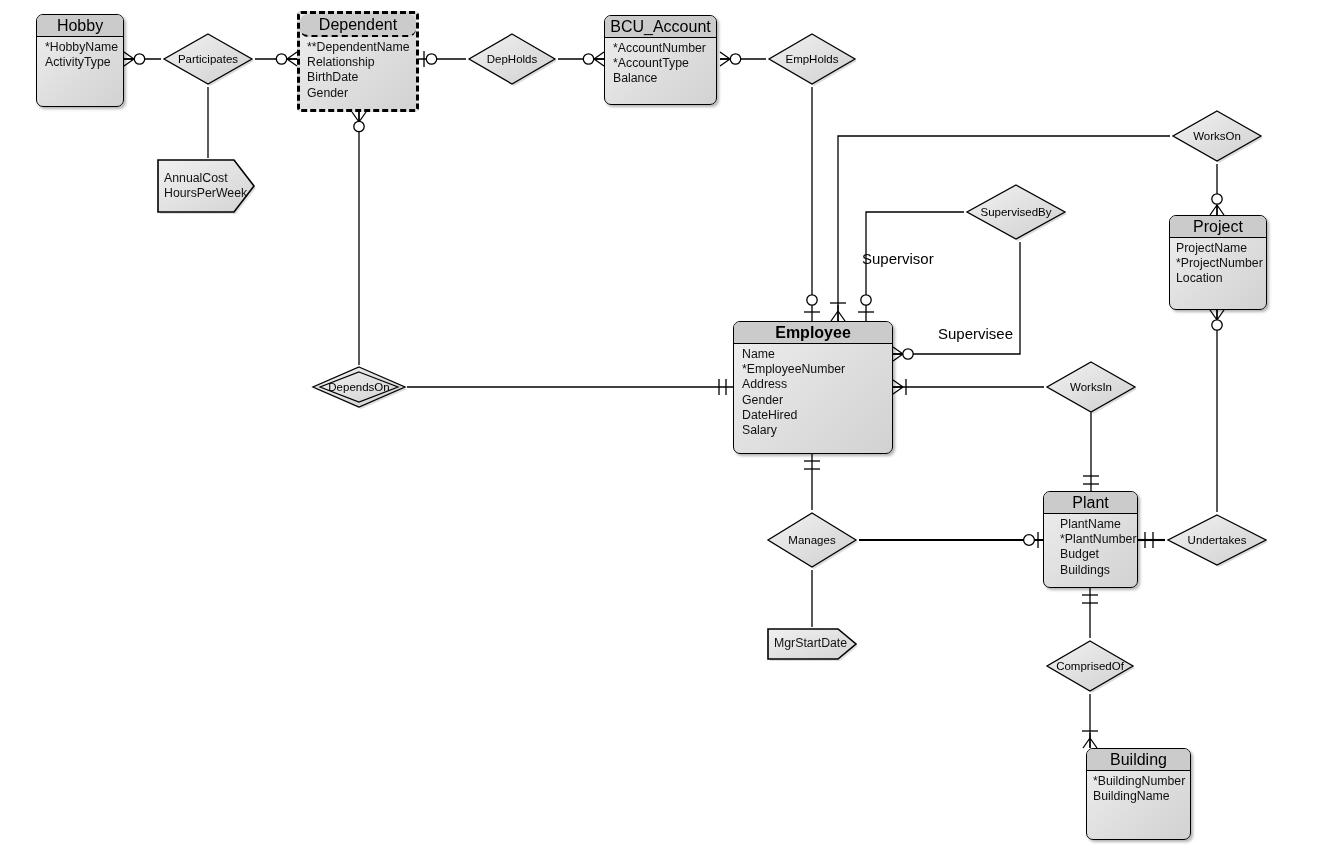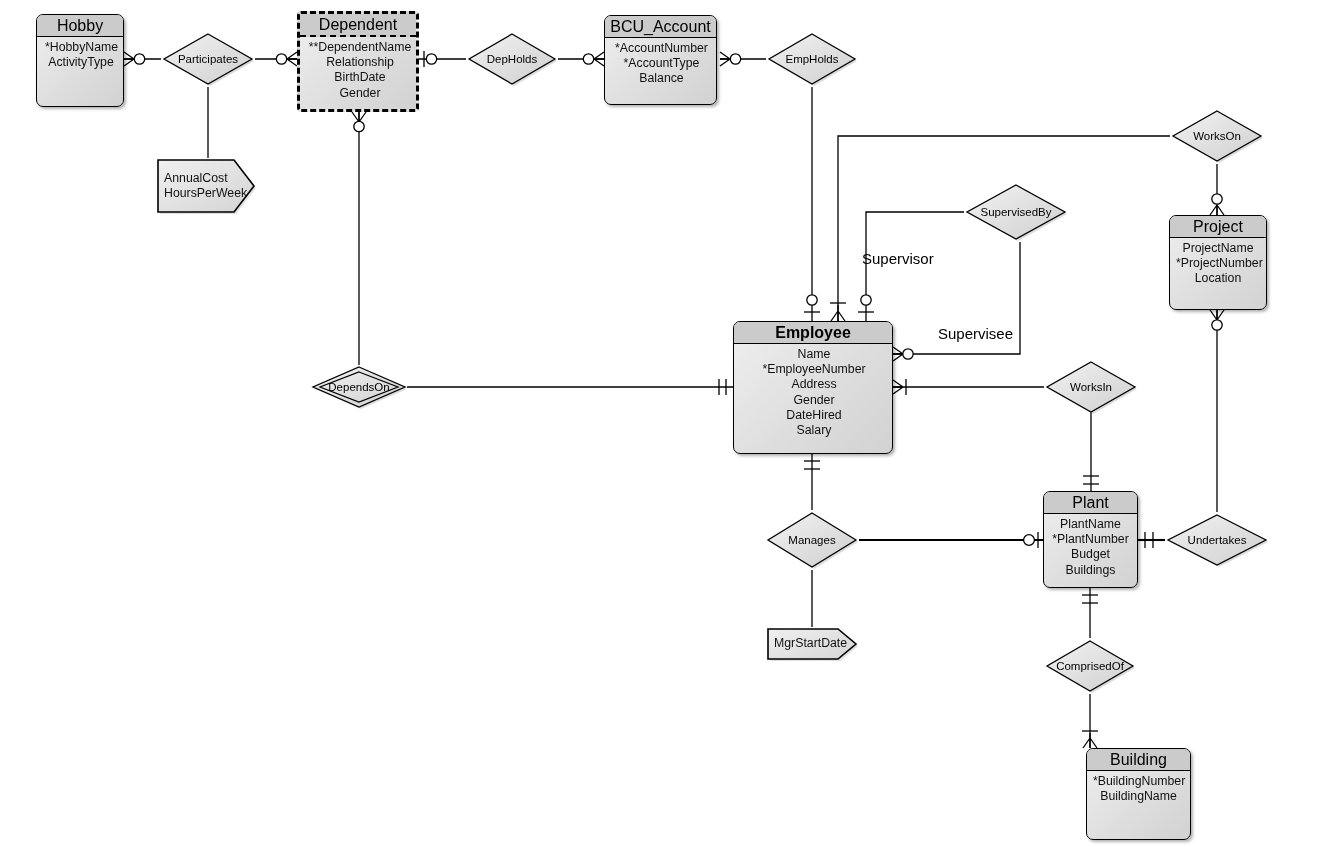--- a/index.html
+++ b/index.html
@@ -12,21 +12,21 @@
           background:linear-gradient(135deg,#efefef 0%,#dedede 55%,#d2d2d2 100%);
           box-shadow:2px 2px 3px rgba(0,0,0,.30);overflow:hidden;box-sizing:border-box;}
   .entity.weak{border:none;border-radius:4px;background:none;box-shadow:none;padding:0;}
   .entity.weak .weakframe{position:absolute;left:0;top:0;right:0;bottom:0;
           border:3px dashed #000;border-radius:4px;box-sizing:border-box;
           background:linear-gradient(135deg,#efefef 0%,#dedede 55%,#d2d2d2 100%);}
   .ehead{position:relative;background:#cbcbcb;border-bottom:1.2px solid #000;
          text-align:center;font-size:16px;color:#000;padding:4px 2px 4px 2px;line-height:13px;}
   .entity.weak .ehead{background:#cbcbcb;border-bottom:3px dashed #000;margin:0;}
   .ebody{position:relative;padding:3px 6px 4px 8px;font-size:12.3px;line-height:15.2px;color:#111;}
-  .attr{white-space:nowrap;text-align:center;}
+  .attr{white-space:nowrap;}
 
   
   .rel{position:absolute;}
   .rel .lbl{position:absolute;left:0;top:0;width:100%;height:100%;
             display:flex;align-items:center;justify-content:center;
             font-size:11.5px;color:#000;white-space:nowrap;z-index:3;}
 
   
   .attrbox{position:absolute;}
   .attrbox .txt{position:absolute;left:8px;top:0;height:100%;display:flex;
@@ -370,21 +370,21 @@
   <div class="entity" style="left:36px;top:14px;width:88px;height:93px;">
     <div class="ehead">Hobby</div>
     <div class="ebody">
       <div class="attr">*HobbyName</div>
       <div class="attr">ActivityType</div>
     </div>
   </div>
 
   <div class="entity weak" style="left:297px;top:11px;width:122px;height:101px;">
     <div class="weakframe"></div>
-    <div class="ehead" style="margin:3px 3px 0 3px;border-bottom:2px dashed #000;">Dependent</div>
+    <div class="ehead" style="margin:3px 3px 0 3px;border-bottom:2px dashed #000;border-radius:8px;">Dependent</div>
     <div class="ebody" style="padding-left:10px;">
       <div class="attr">**DependentName</div>
       <div class="attr">Relationship</div>
       <div class="attr">BirthDate</div>
       <div class="attr">Gender</div>
     </div>
   </div>
 
   <div class="entity" style="left:604px;top:15px;width:113px;height:90px;">
     <div class="ehead">BCU_Account</div>
@@ -411,21 +411,21 @@
     <div class="ehead">Project</div>
     <div class="ebody" style="padding-left:6px;">
       <div class="attr">ProjectName</div>
       <div class="attr">*ProjectNumber</div>
       <div class="attr">Location</div>
     </div>
   </div>
 
   <div class="entity" style="left:1043px;top:491px;width:95px;height:97px;">
     <div class="ehead">Plant</div>
-    <div class="ebody" style="padding-left:6px;">
+    <div class="ebody" style="padding-left:16px;">
       <div class="attr">PlantName</div>
       <div class="attr">*PlantNumber</div>
       <div class="attr">Budget</div>
       <div class="attr">Buildings</div>
     </div>
   </div>
 
   <div class="entity" style="left:1038px;top:748px;width:105px;height:92px;margin-left:48px;">
     <div class="ehead">Building</div>
     <div class="ebody" style="padding-left:6px;">

